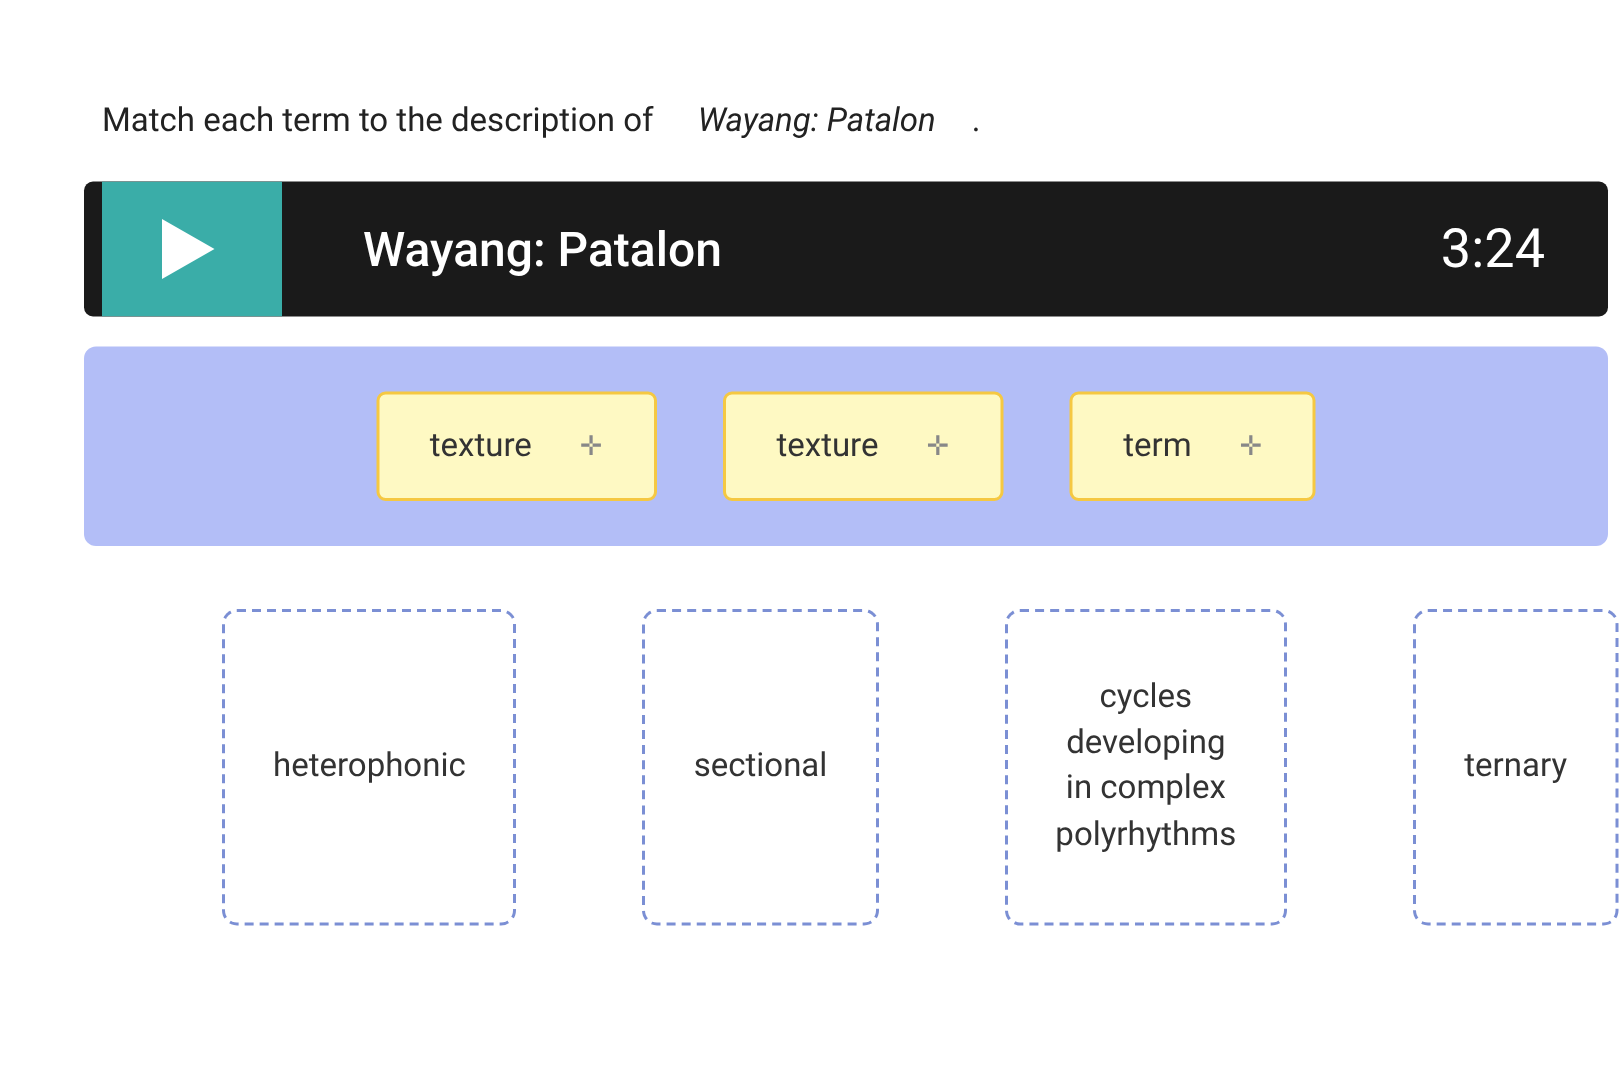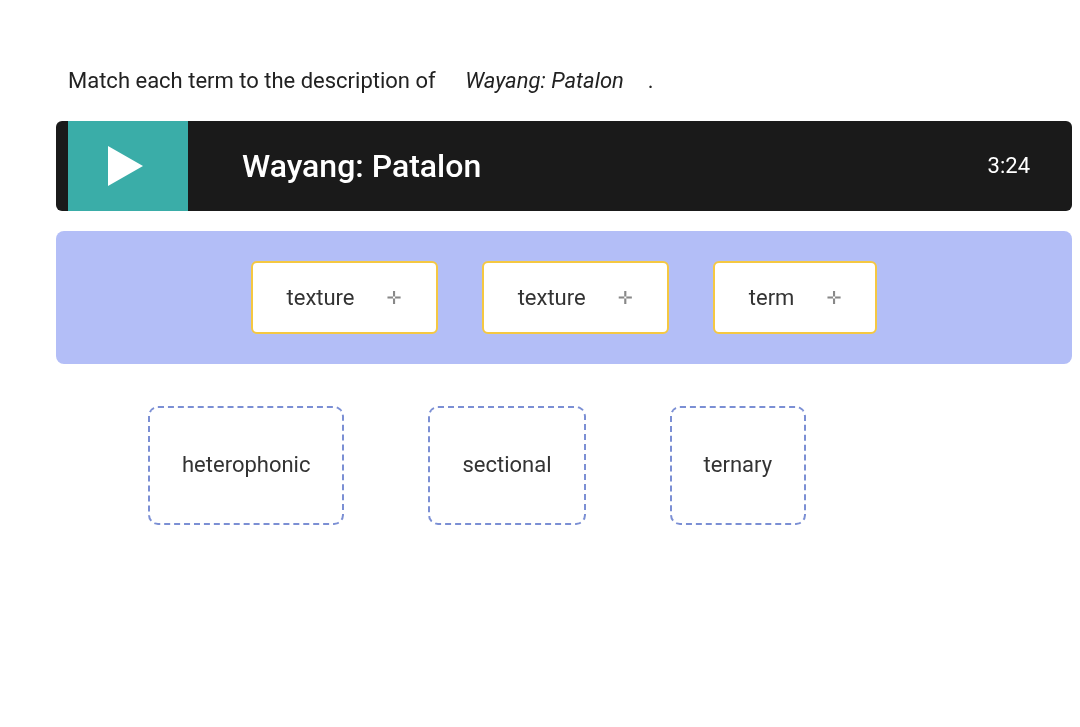--- a/index.html
+++ b/index.html
@@ -62,39 +62,39 @@
     .audio-title {
       color: #ffffff;
       font-size: 32px;
       font-weight: 500;
       flex: 1;
       padding-left: 30px;
     }
 
     .audio-time {
       color: #ffffff;
-      font-size: 22px;
+      font-size: 36px;
       font-weight: 400;
       padding-right: 30px;
     }
 
     
     .terms-bar {
       background: #b3bef7;
       border-radius: 8px;
       padding: 18px 0;
       display: flex;
       align-items: center;
       justify-content: center;
       gap: 20px;
       margin-bottom: 30px;
     }
 
     .term-chip {
-      background: #ffffff;
+      background: #fef9c3;
       border: 2.5px solid #f5c842;
       border-radius: 6px;
       padding: 10px 22px;
       font-size: 22px;
       color: #333;
       display: flex;
       align-items: center;
       gap: 8px;
       cursor: grab;
       white-space: nowrap;
@@ -166,16 +166,19 @@
   </div>
 </div>
 
 <div class="drop-zones">
   <div class="drop-zone">
     <span class="drop-zone-text">heterophonic</span>
   </div>
   <div class="drop-zone">
     <span class="drop-zone-text">sectional</span>
   </div>
+  <div class="drop-zone drop-zone-large">
+    <span class="drop-zone-text">cycles developing in complex polyrhythms</span>
+  </div>
   <div class="drop-zone">
     <span class="drop-zone-text">ternary</span>
   </div>
 </div>
 
 </body></html>

